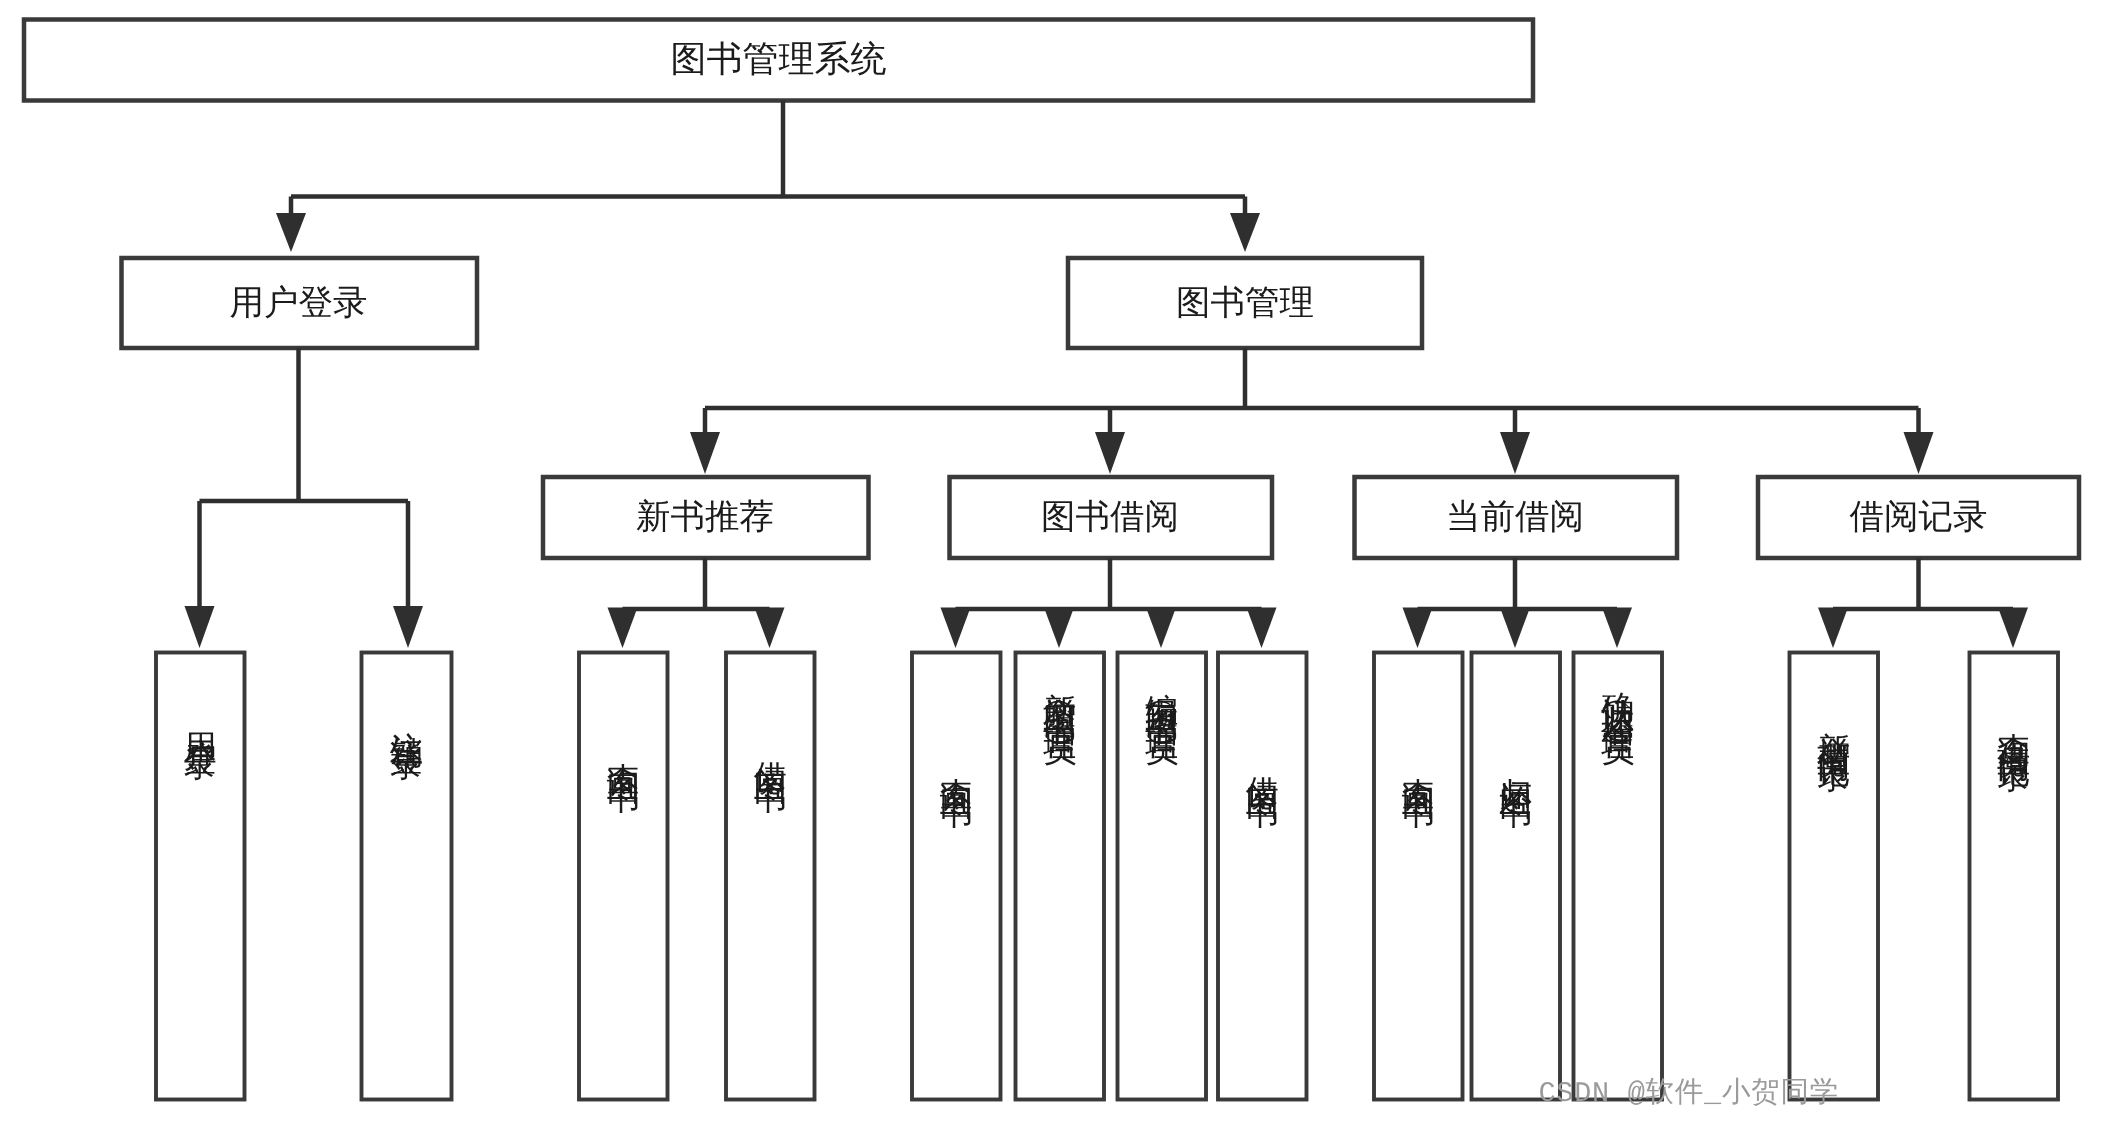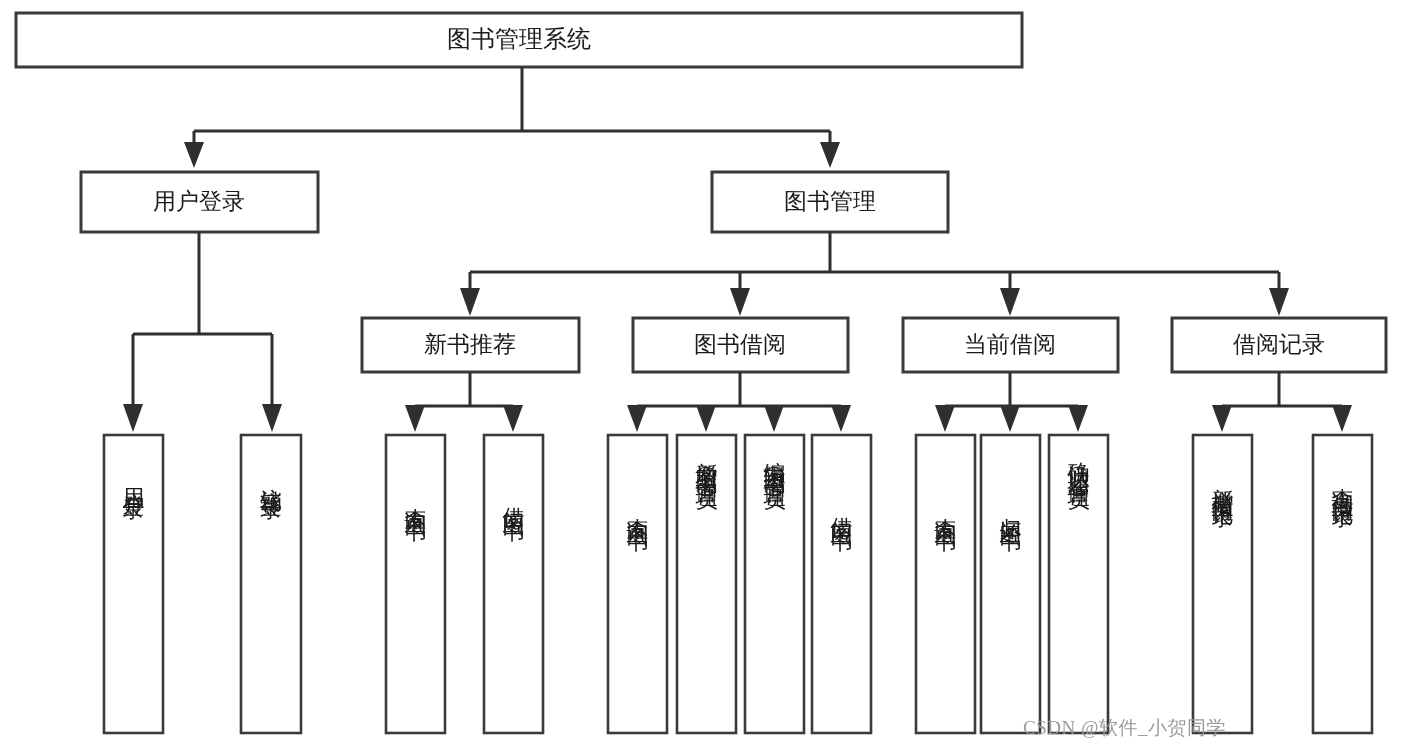--- a/index.html
+++ b/index.html
@@ -76,21 +76,21 @@
     line-height: 1.0;
     letter-spacing: 4px;
     color: #1b1b1b;
     white-space: nowrap;
     text-align: left;
   }
   .watermark {
     position: absolute;
     right: 8px;
     bottom: 6px;
-    font-family: Liberation Serif, serif;
+    font-family: Liberation Mono, monospace;
     font-size: 19px;
     color: #9a9a9a;
     letter-spacing: 0.5px;
     white-space: nowrap;
   }
 </style>
 </head>
 <body>
 
 <div id="diagram-root">

